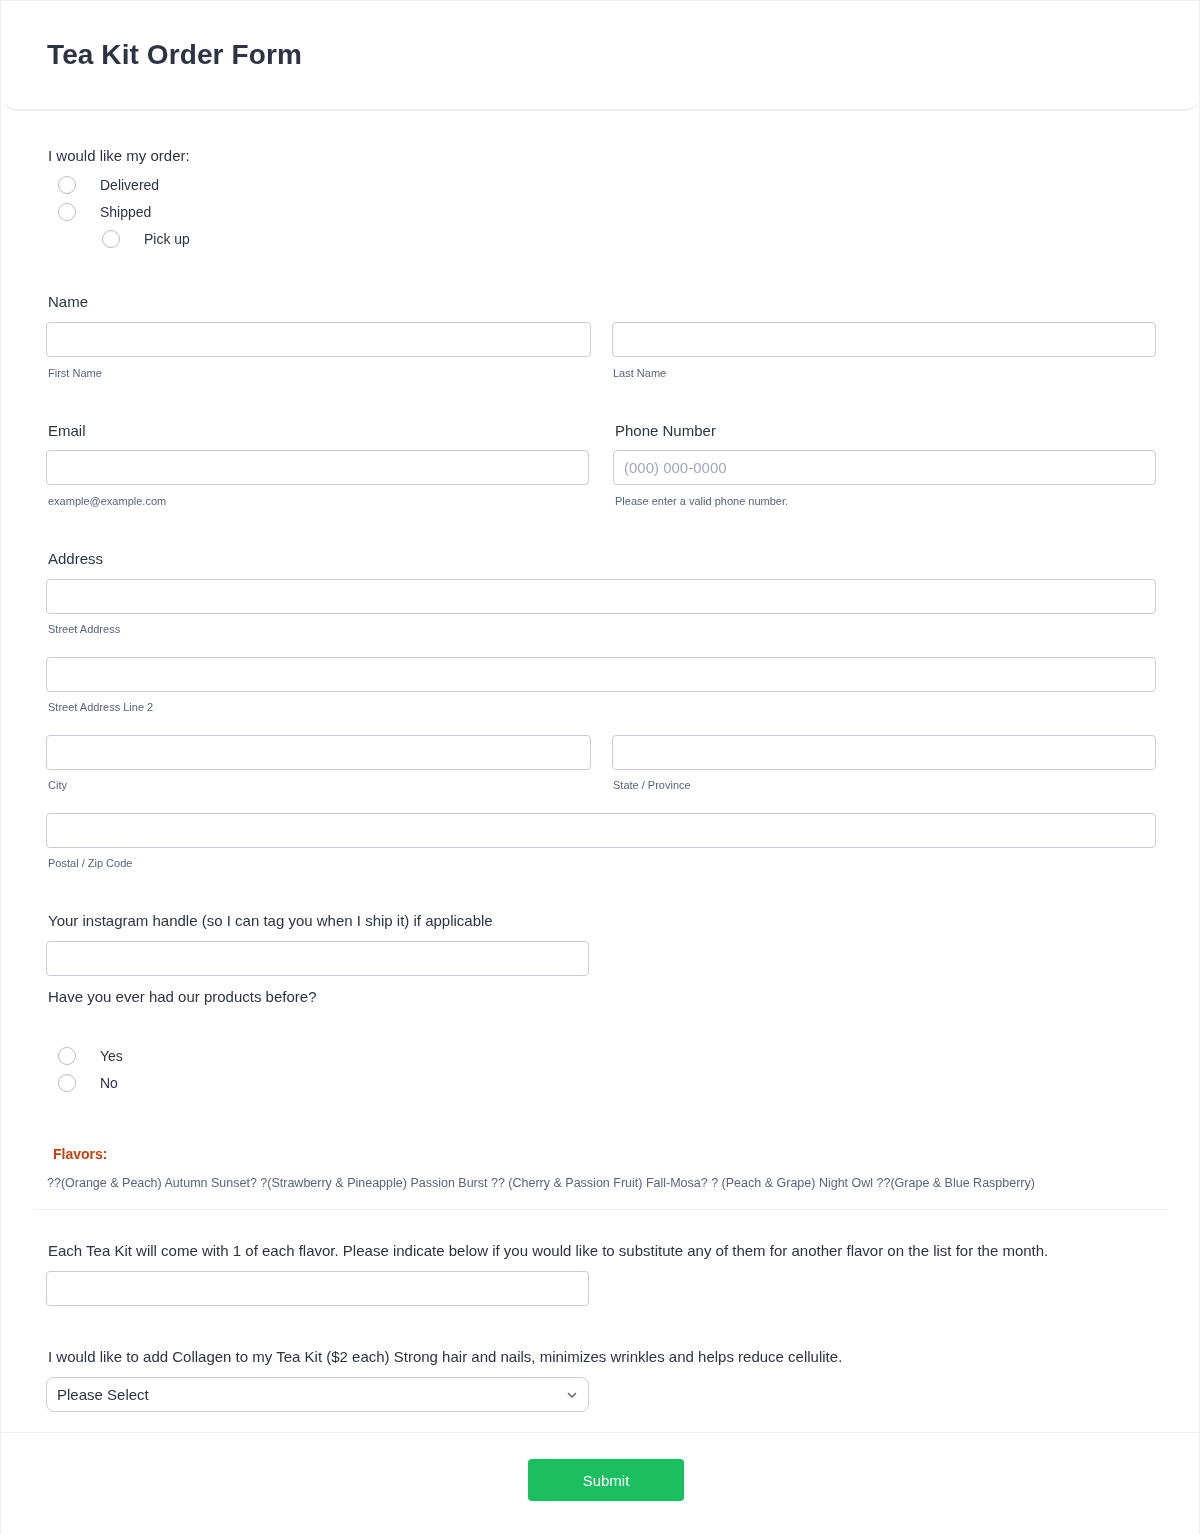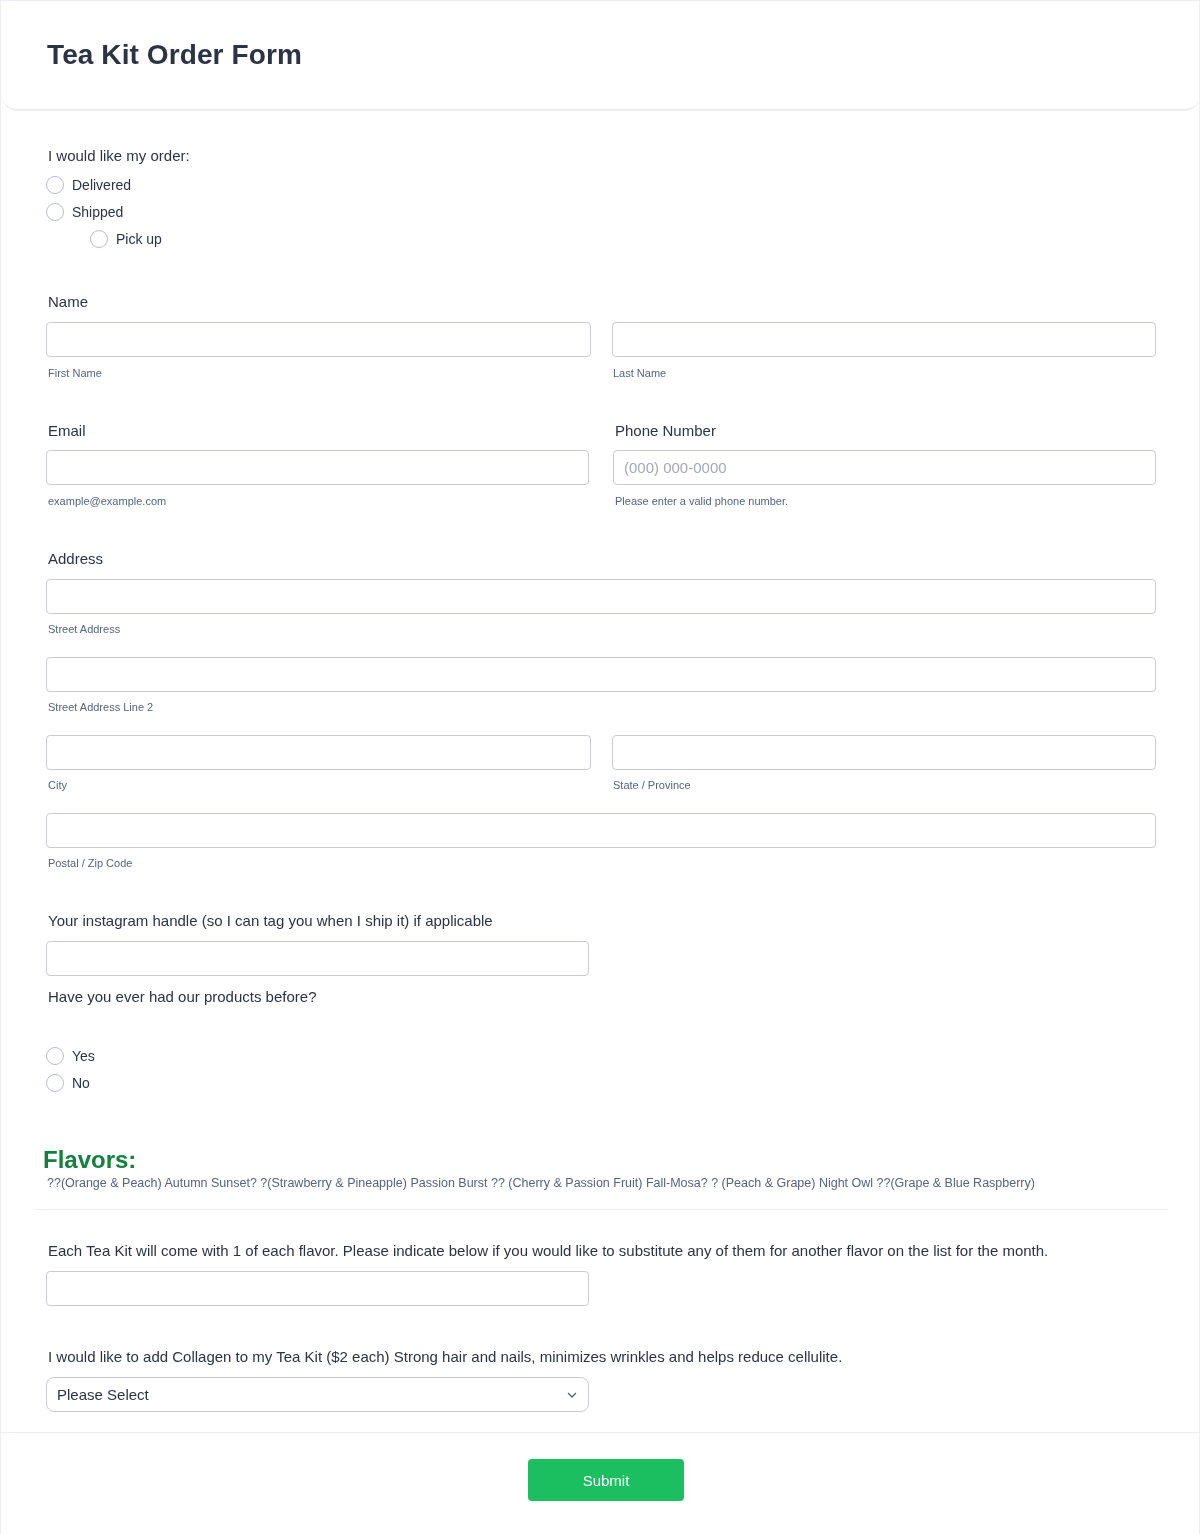--- a/index.html
+++ b/index.html
@@ -10,25 +10,25 @@
 
     .header { position: absolute; left: 0; top: 0; width: 1200px; height: 110px; border-bottom: 2px solid #eceef3; border-radius: 17px; }
     .header h1 { position: absolute; left: 46px; top: 38px; font-size: 28px; font-weight: 700; color: #2c3345; letter-spacing: 0.1px; }
 
     .label { position: absolute; font-size: 15px; color: #2c3345; }
     .sublabel { position: absolute; font-size: 11px; color: #57647e; }
 
     .input { position: absolute; height: 35px; border: 1px solid #c9ccd6; border-radius: 4px; background: #fff; font-family: "Liberation Sans", sans-serif; font-size: 15px; padding: 0 10px; color: #a21caf; outline: none; }
     .input::placeholder { color: #a4a9b8; }
 
-    .radio-row { position: absolute; left: 45px; height: 20px; display: flex; align-items: center; cursor: pointer; }
+    .radio-row { position: absolute; left: 57px; height: 20px; display: flex; align-items: center; cursor: pointer; gap: 16px; }
     .radio-circle { width: 18px; height: 18px; border: 1px solid #b8bdc9; border-radius: 50%; background: #fff; }
     .radio-text { margin-left: 8px; font-size: 14px; color: #2c3345; }
 
-    .flavors-title { position: absolute; left: 42px; top: 1145px; font-size: 24px; font-weight: 700; color: #15803d; }
+    .flavors-title { position: absolute; left: 52px; top: 1145px; font-size: 14px; font-weight: 700; color: #c2410c; }
     .flavors-text { position: absolute; left: 46px; top: 1175px; font-size: 12.5px; color: #57647e; white-space: nowrap; }
     .divider { position: absolute; left: 33px; top: 1208px; width: 1134px; height: 1px; background: #eceef3; }
 
     .select { position: absolute; left: 45px; top: 1376px; width: 543px; height: 35px; border: 1px solid #c9ccd6; border-radius: 8px; background: #fff; display: flex; align-items: center; padding: 0 10px; cursor: pointer; }
     .select-value { font-size: 15px; color: #2c3345; flex: 1; }
     .chevron { width: 12px; height: 12px; display: flex; align-items: center; justify-content: center; }
 
     .footer-line { position: absolute; left: 0; top: 1431px; width: 1200px; height: 1px; background: #eceef3; }
     .submit { position: absolute; left: 527px; top: 1458px; width: 156px; height: 42px; background: #1bbf5f; border: none; border-radius: 4px; color: #ffffff; font-family: "Liberation Sans", sans-serif; font-size: 15px; cursor: pointer; }
   </style>

